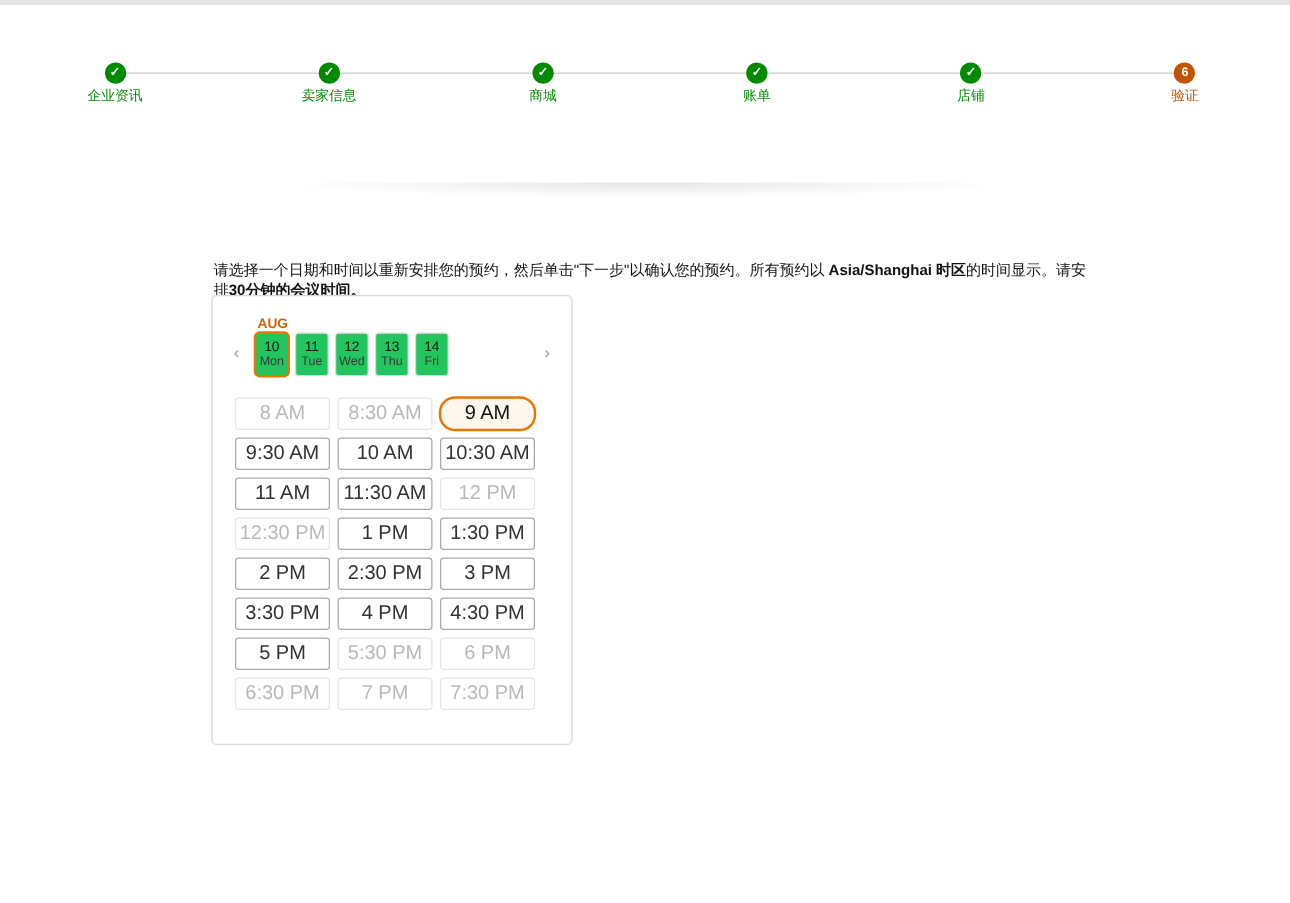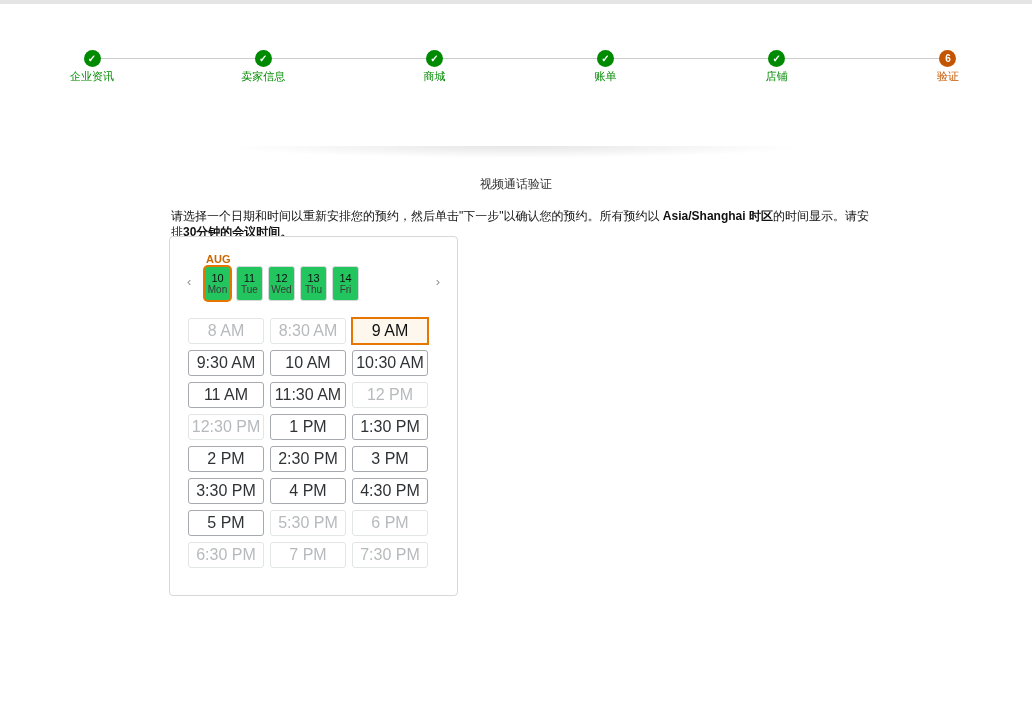--- a/index.html
+++ b/index.html
@@ -57,21 +57,21 @@
   .date-card.selected { border-color:#e77600; box-shadow:0 0 0 1px #e77600; border-radius:4px; }
   .time-grid { position:absolute; left:18px; top:81px; display:grid; grid-template-columns:repeat(3,76px); column-gap:6px; row-gap:6px; }
   .slot {
     height:26px; box-sizing:border-box; border-radius:3px; background:#fff; padding:0;
     font-size:16px; font-family:inherit; display:flex; align-items:center; justify-content:center;
   }
   .slot.enabled  { border:1px solid #a6a9ad; color:#303336; cursor:pointer; }
   .slot.disabled { border:1px solid #e3e6e6; color:#b7babc; }
   .slot.selected {
     border:1px solid #e77600; box-shadow:0 0 0 1px #e77600; background:#fdf7ee;
-    color:#0f1111; cursor:pointer; border-radius:0;
+    color:#0f1111; cursor:pointer; border-radius:12px;
   }
 
   
   .footer { position:absolute; top:631px; left:0; width:100%; display:flex; justify-content:center; gap:9px; padding-left:8px; box-sizing:border-box; }
   .btn {
     height:22px; border-radius:3px; font-size:12px; font-family:inherit; cursor:pointer; padding:0 10px;
     box-shadow:0 1px 2px rgba(0,0,0,0.18);
   }
   .btn-back {
     width:117px; color:#0f1111; border:1px solid #adb1b8; border-bottom-color:#8d9096;
@@ -112,21 +112,20 @@
           <div class="step-label">店铺</div>
         </div>
         <div class="step current">
           <div class="step-circle">6</div>
           <div class="step-label">验证</div>
         </div>
       </div>
   </div>
 
   <div class="divider"></div>
-  <div class="subtitle">视频通话验证</div>
 
   <p class="instructions" id="instructions"><span>请选择一个日期和时间以重新安排您的预约，然后单击"下一步"以确认您的预约。所有预约以 </span><span class="b">Asia/Shanghai 时区</span><span>的时间显示。请安排</span><span class="b">30分钟的会议时间。</span></p>
 
   <div class="panel">
     <div class="month-label">AUG</div>
     <button class="chevron prev">‹</button>
     <div class="date-row" id="dateRow">
         <button class="date-card selected">
           <span class="day">10</span>
           <span class="wd">Mon</span>

